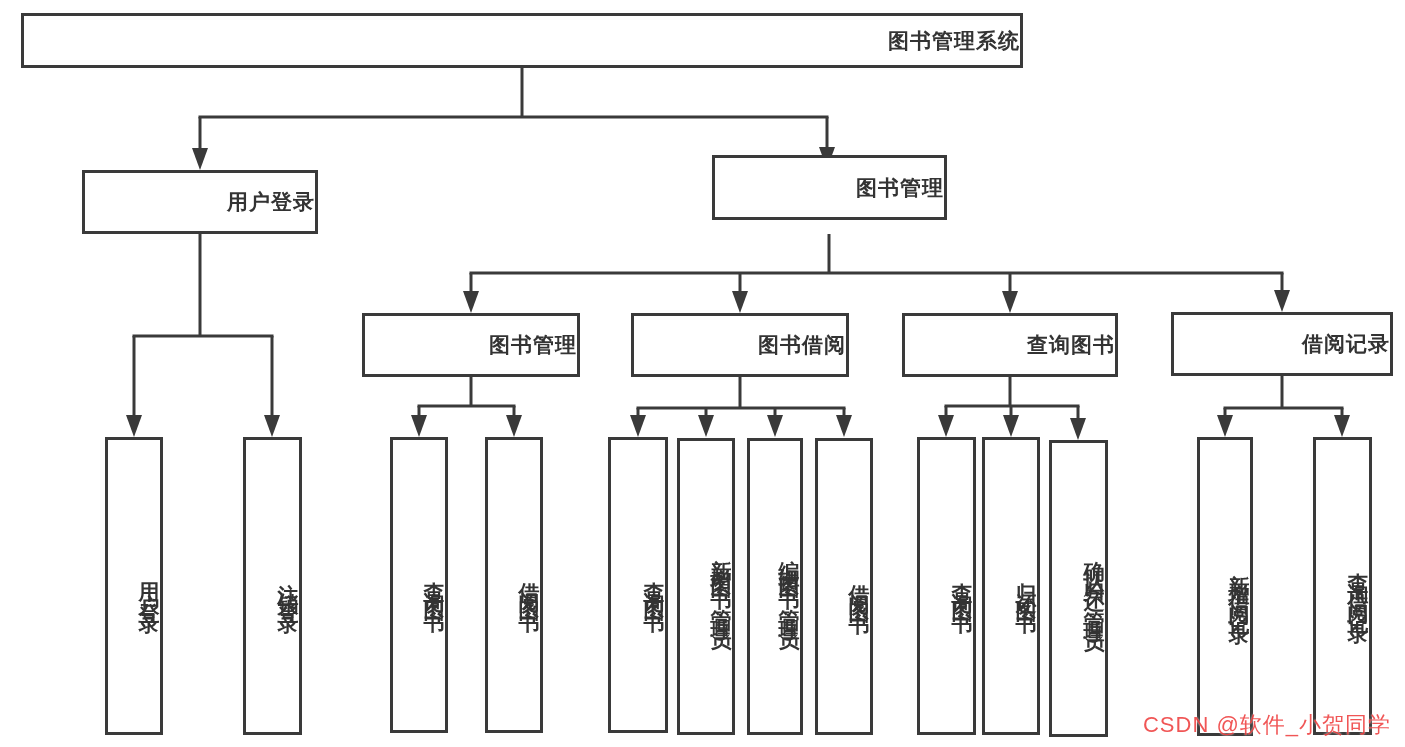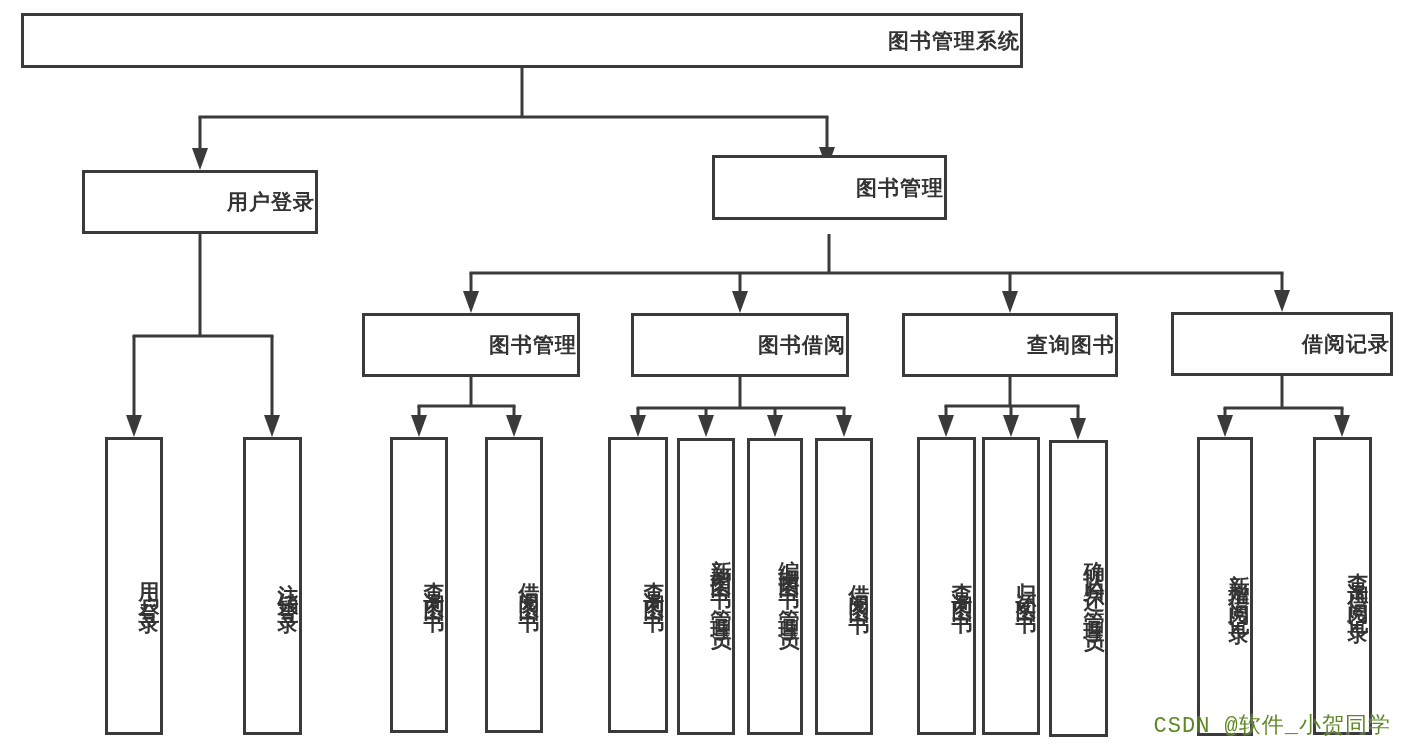--- a/index.html
+++ b/index.html
@@ -14,23 +14,22 @@
     position:absolute;background:#fff;border:3px solid #3a3a3a;box-sizing:border-box;
     display:flex;align-items:center;justify-content:flex-end;
     color:#333;font-size:21px;z-index:1;letter-spacing:1px;white-space:nowrap;font-weight:bold;
   }
   .vbox span{
     writing-mode:vertical-rl;text-orientation:mixed;
     letter-spacing:10px;line-height:1;display:block;
   }
   #watermark{
     position:absolute;right:14px;bottom:7px;z-index:2;
-    color:#4d7c0f;font-size:22px;letter-spacing:1px;opacity:.9;
+    color:#ef4444;font-size:22px;letter-spacing:1px;opacity:.9;
     text-shadow:0 0 2px #ffffff;
-    font-family:Liberation Mono, monospace;
   }
 </style>
 </head>
 <body>
 
 <div id="canvas">
 
   <svg id="wires" width="1405" height="747">
 
     <g>

